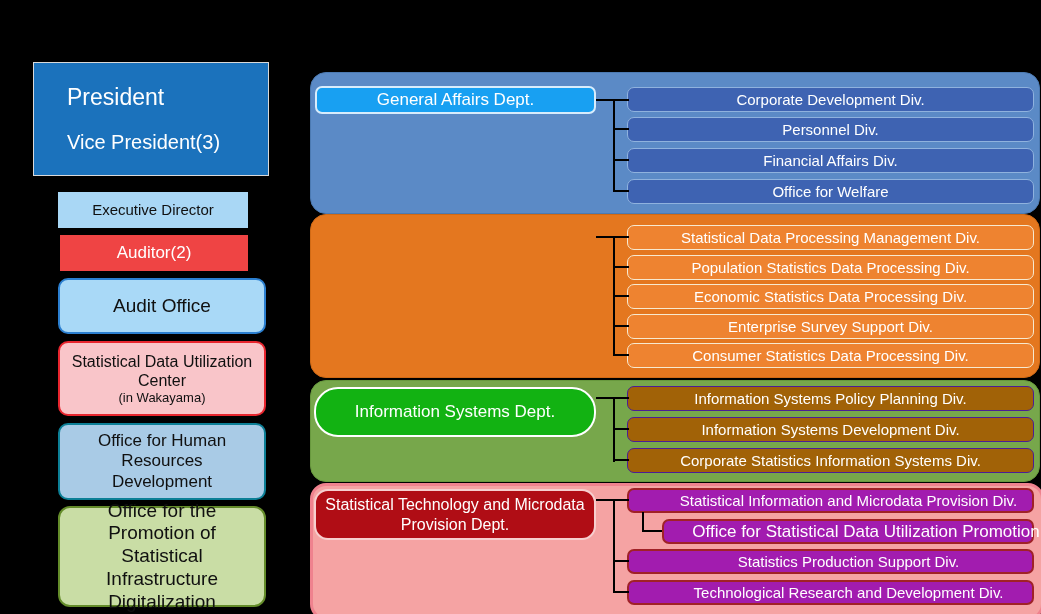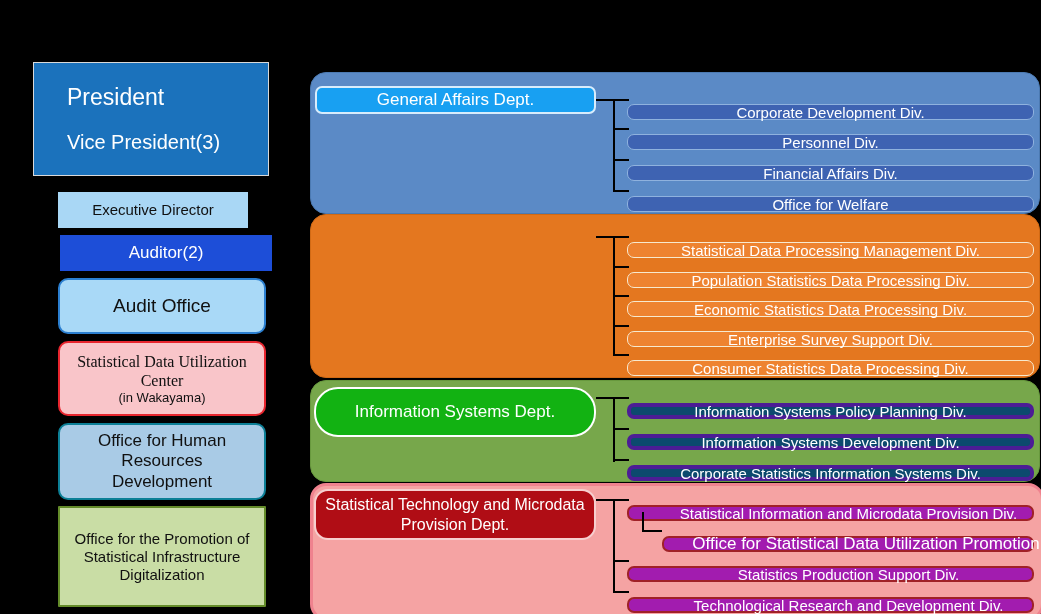--- a/index.html
+++ b/index.html
@@ -13,48 +13,48 @@
   }
   
   .president{
     left:33px;top:62px;width:236px;height:114px;background:#1b72bc;
     border:1px solid #d9d9d9;color:#fff;align-items:flex-start;
     padding-left:33px;text-align:left;
   }
   .president .t1{font-size:23px;margin-bottom:18px;}
   .president .t2{font-size:20px;}
   .exec{left:58px;top:192px;width:190px;height:36px;background:#a9d7f5;color:#101010;font-size:15px;}
-  .auditor{left:60px;top:235px;width:212px;height:36px;background:#1d4ed8;color:#fff;font-size:17px;}
+  .auditor{left:60px;top:235px;width:188px;height:36px;background:#ef4444;color:#fff;font-size:17px;}
   .audit-office{left:58px;top:278px;width:208px;height:56px;background:#a9d9f7;border:2px solid #2b7fd0;border-radius:10px;color:#101010;font-size:19px;}
   .sdu{left:58px;top:341px;width:208px;height:75px;background:#f9c5c9;border:2px solid #e8252e;border-radius:10px;color:#101010;}
-  .sdu .t1{font-size:16px;font-family:Liberation Serif, serif;}
+  .sdu .t1{font-size:16px;}
   .sdu .t2{font-size:13px;}
   .hr{left:58px;top:423px;width:208px;height:77px;background:#a9cbe6;border:2px solid #0c7f96;border-radius:10px;color:#101010;font-size:17px;padding:0 25px;}
-  .promo{left:58px;top:506px;width:208px;height:101px;background:#c9dda5;border:2px solid #648c2a;border-radius:1px;color:#101010;font-size:15px;padding:0 10px;}
+  .promo{left:58px;top:506px;width:208px;height:101px;background:#c9dda5;border:2px solid #648c2a;border-radius:12px;color:#101010;font-size:19px;padding:0 10px;}
   
   .group{position:absolute;border-radius:16px;}
   .g1c{left:310px;top:72px;width:728px;height:140px;background:#5b8ac6;border:1px solid #4c7ab2;}
   .g2c{left:310px;top:214px;width:728px;height:162px;background:#e4771f;border:1px solid #d16a15;}
   .g3c{left:310px;top:380px;width:728px;height:100px;background:#77a74b;border:1px solid #68993e;}
   .g4c{left:310px;top:483px;width:728px;height:131px;background:#f5a3a3;border:3px solid #ef828e;}
   
   .dept{color:#fff;font-size:17px;padding:0 6px;}
   .d1{left:315px;top:86px;width:281px;height:28px;background:#18a0f2;border:2px solid #d8ecfc;border-radius:7px;}
   .d2{left:314px;top:224px;width:282px;height:56px;background:#f6a801;border:2px solid #ffffff;border-radius:14px;}
   .d3{left:314px;top:387px;width:282px;height:50px;background:#12b212;border:2px solid #ffffff;border-radius:24px;}
   .d4{left:314px;top:489px;width:282px;height:51px;background:#b00d15;border:2px solid #f6cfcf;border-radius:14px;font-size:16px;}
   
   .division{
-    position:absolute;left:627px;width:407px;height:16px;border-radius:7px;
+    position:absolute;left:627px;width:407px;height:25px;border-radius:7px;
     display:flex;align-items:center;justify-content:center;color:#fff;font-size:15px;
-    box-sizing:border-box;white-space:nowrap;margin-top:17px;
+    box-sizing:border-box;white-space:nowrap;
   }
   .dv1{background:#3e63b2;border:1px solid #8fb2de;}
   .dv2{background:#ee8330;border:1px solid #f7e9cf;}
-  .dv3{background:#0c4a6e;border:4px solid #4c1d95;}
+  .dv3{background:#a16207;border:1px solid #4c1d95;}
   .dv4{background:#a21caf;border:2px solid #a02127;padding-left:36px;}
   .indent{left:662px;width:372px;font-size:17px;}
   
   .line{position:absolute;background:#000;}
 </style>
 </head>
 <body>
 
 <div class="stage">
 

